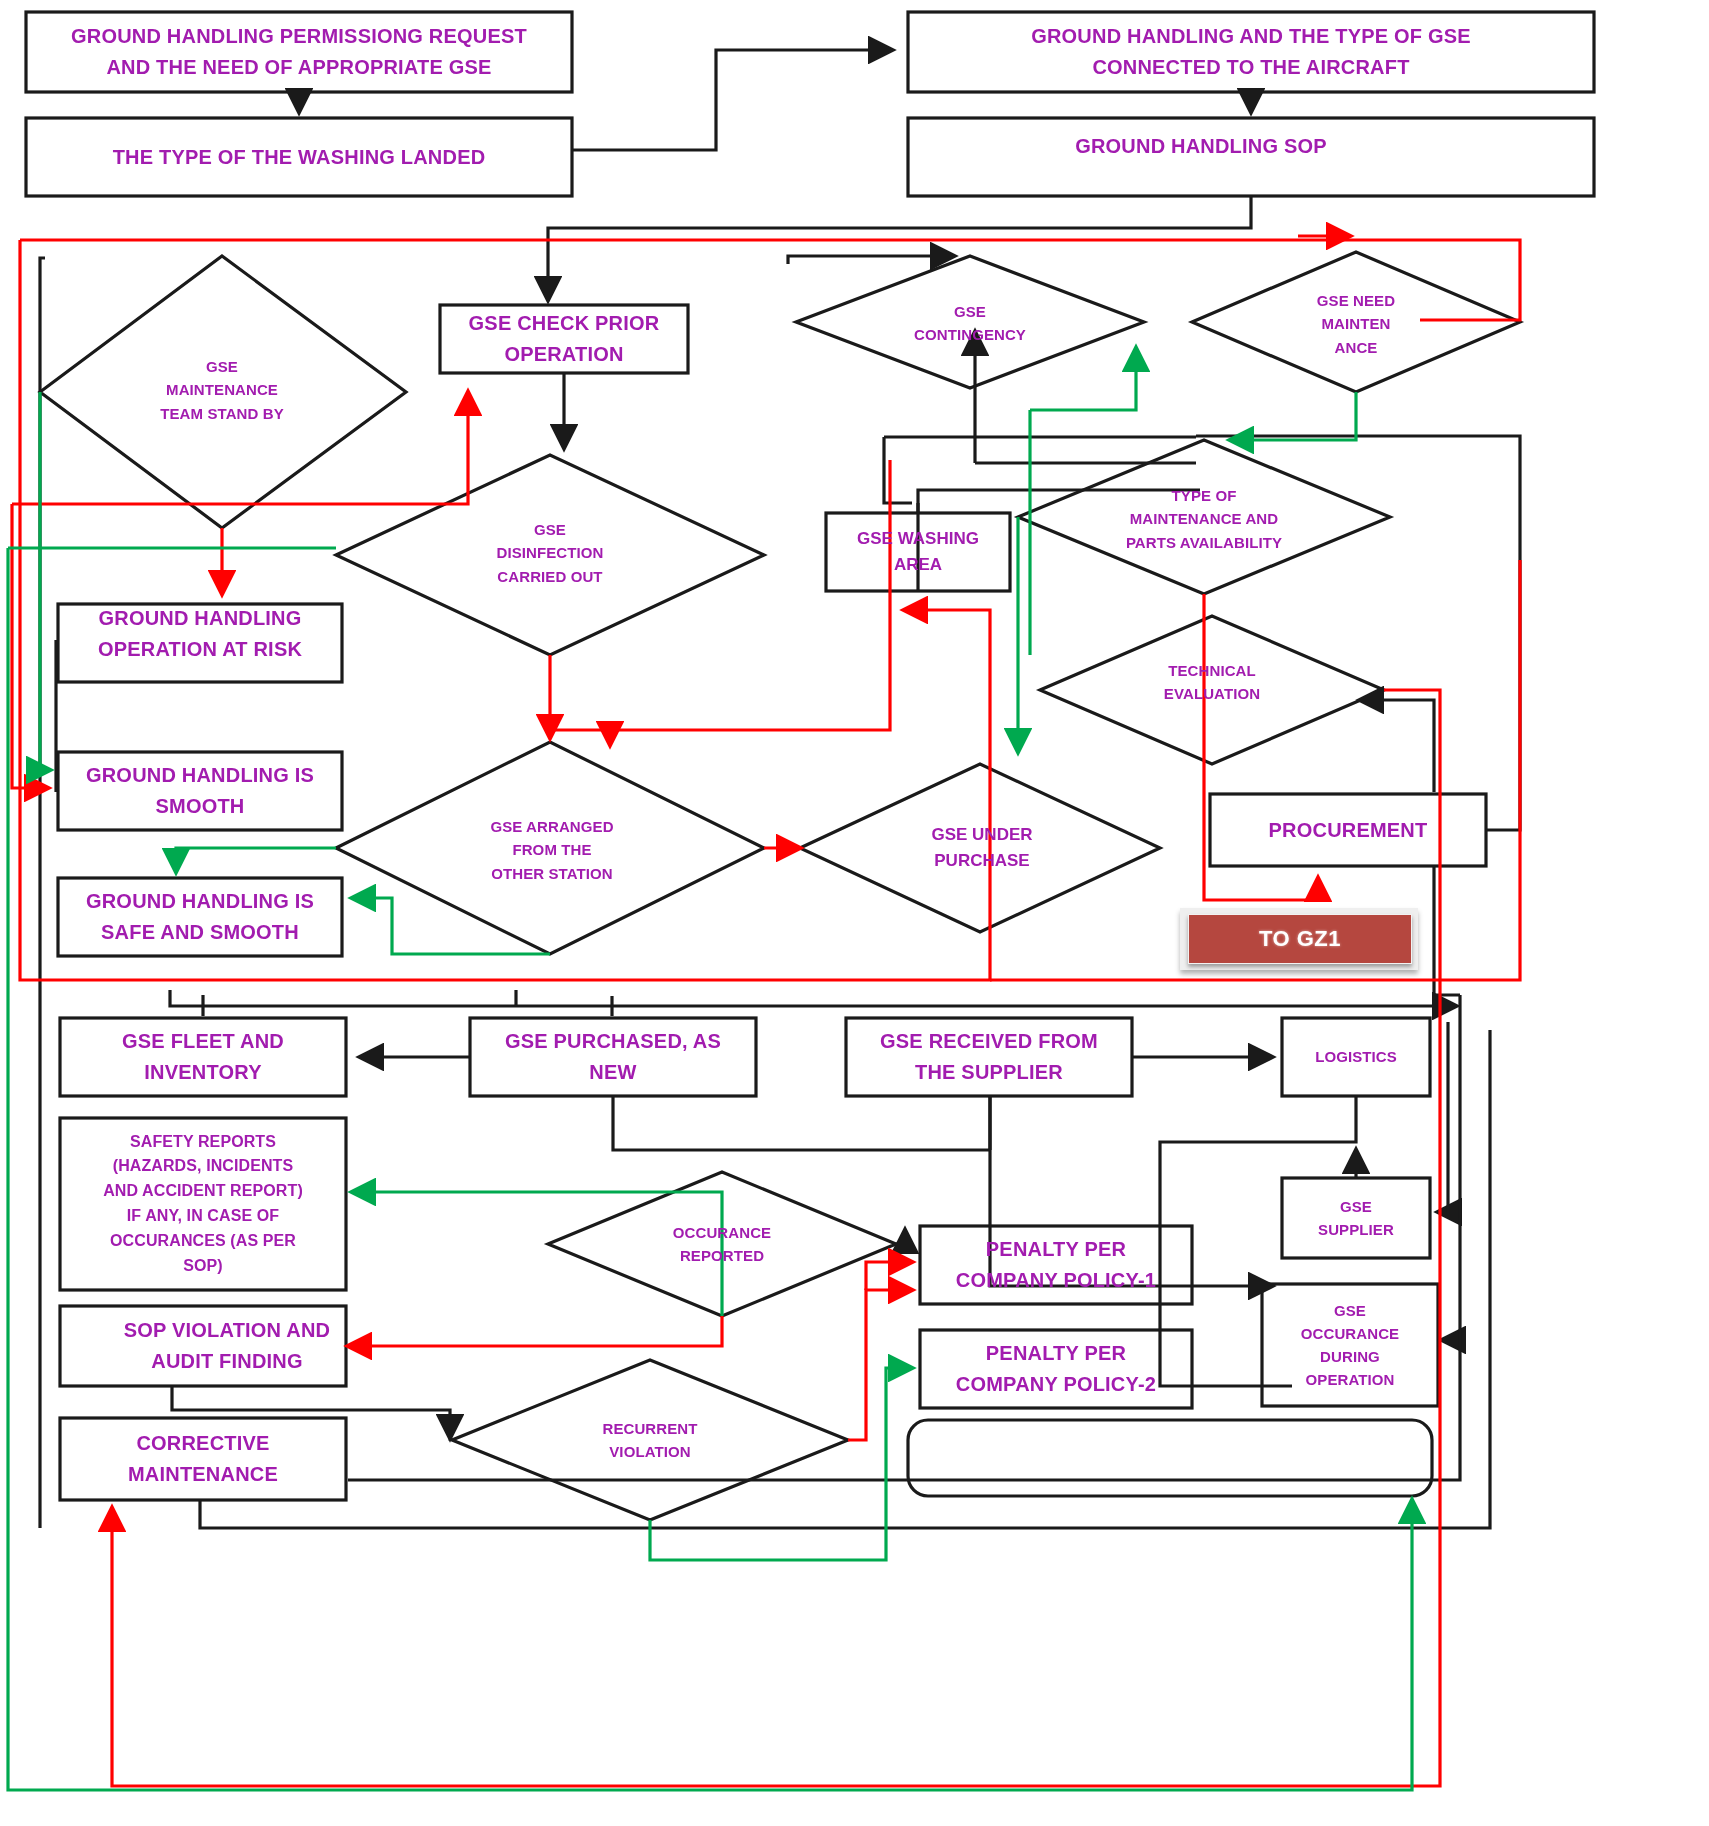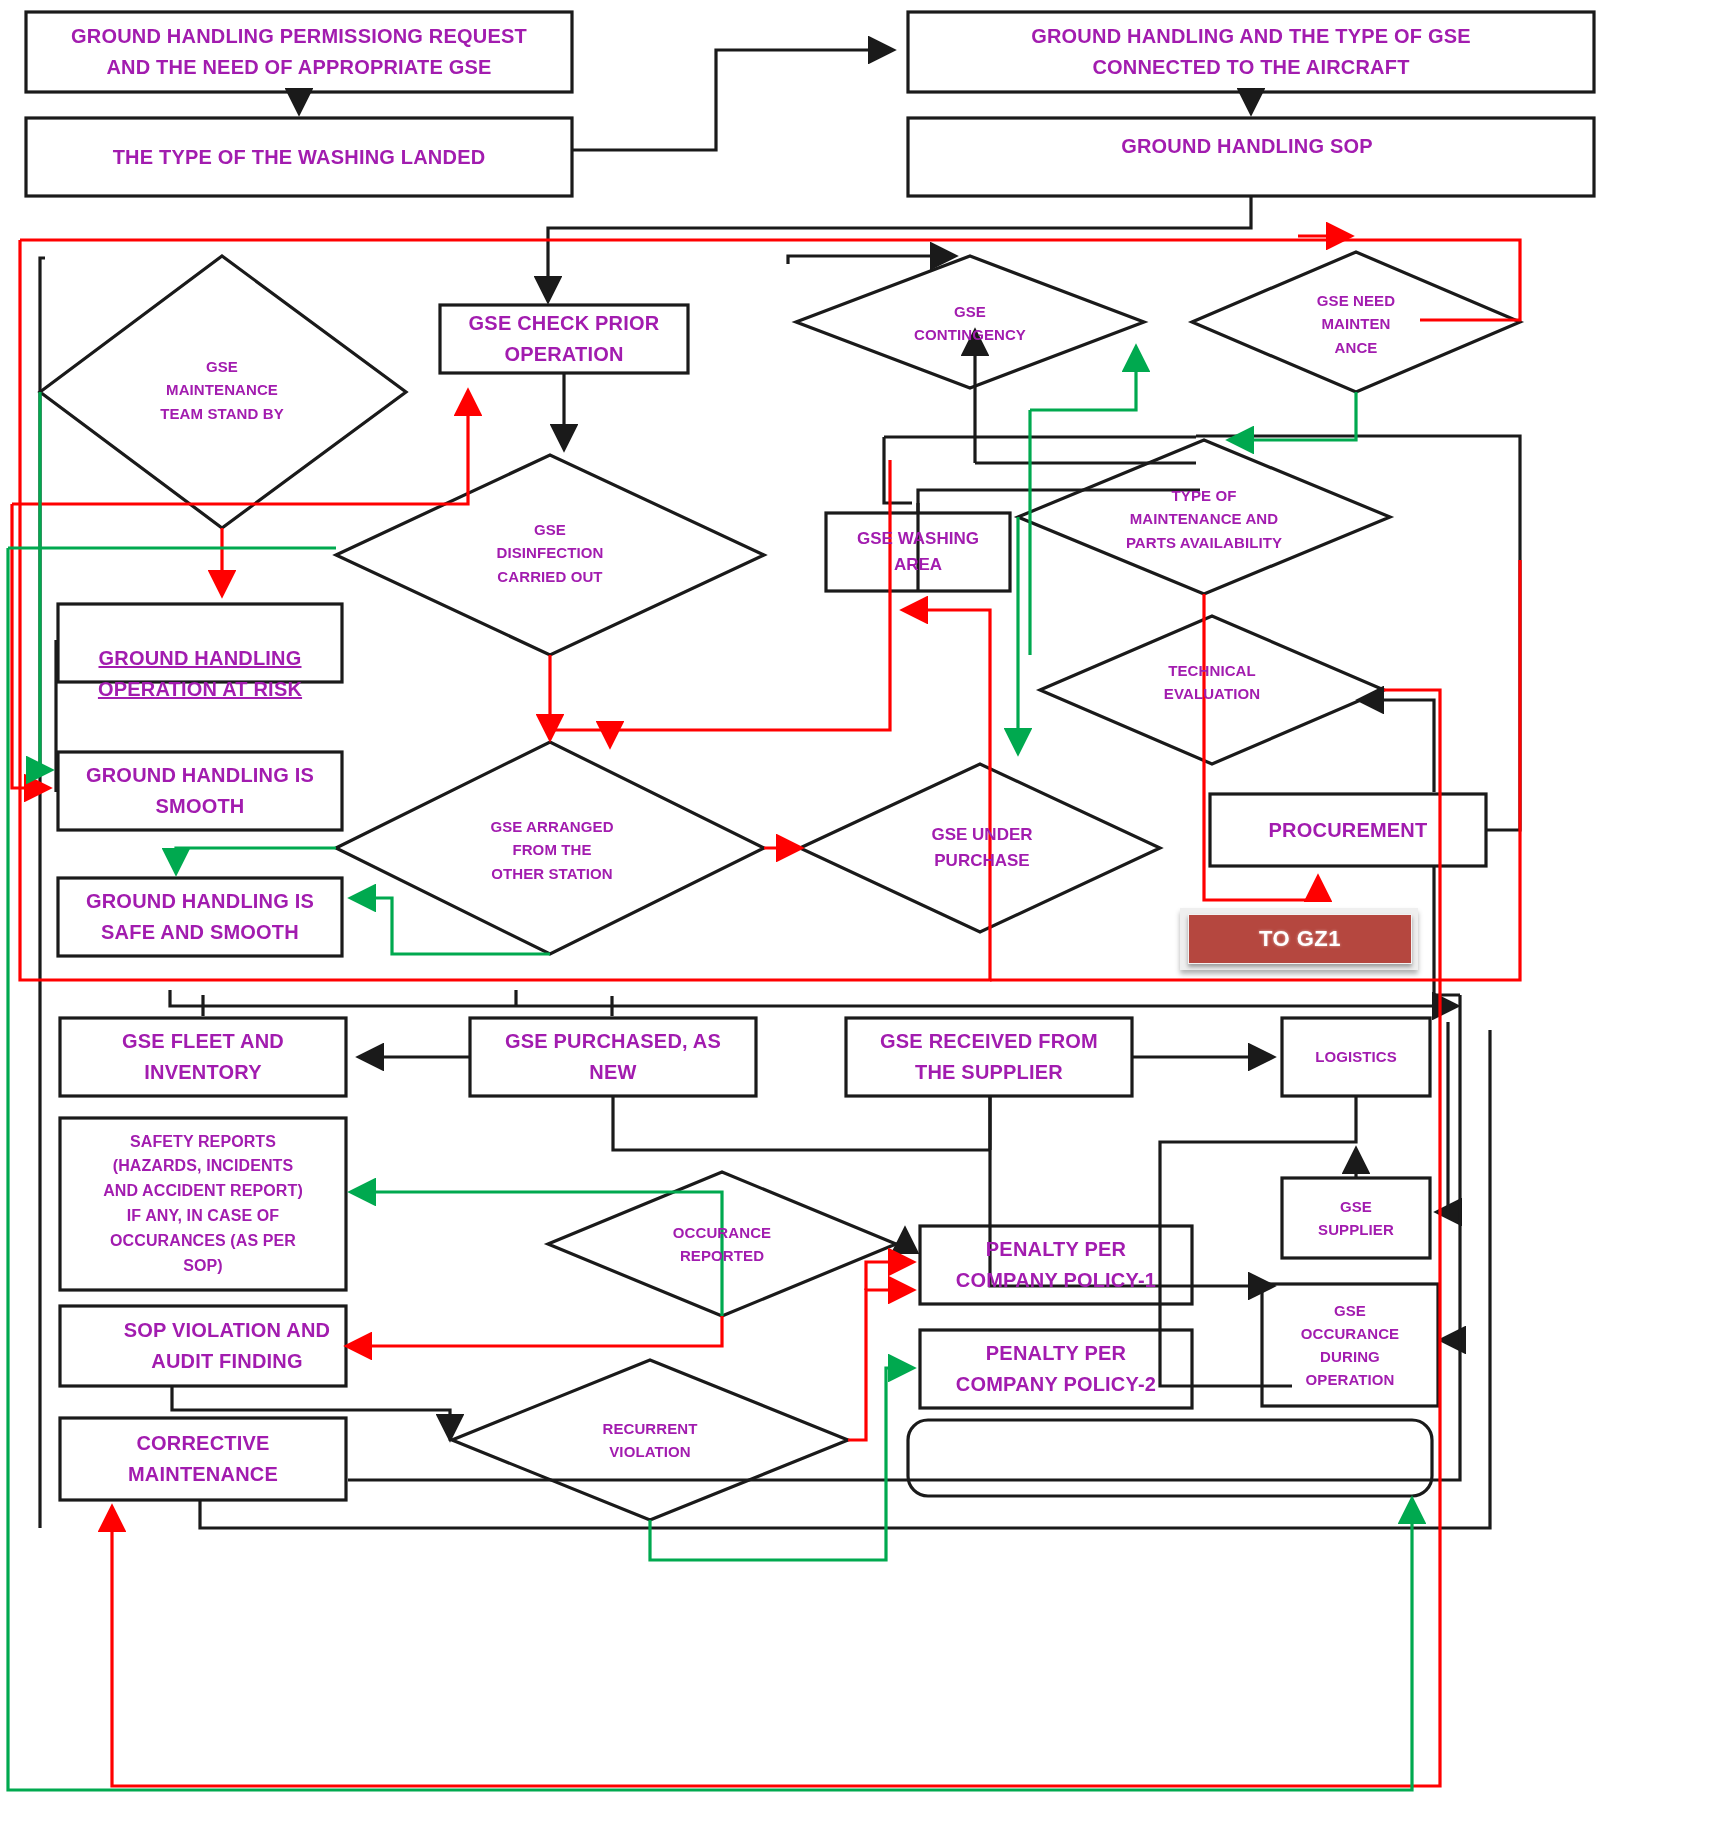--- a/index.html
+++ b/index.html
@@ -153,42 +153,42 @@
       <path d="M722,1316 L722,1192 L352,1192" marker-end="url(#ahG)"></path>
       <path d="M650,1520 L650,1560 L886,1560 L886,1368 L912,1368" marker-end="url(#ahG)"></path>
     </g>
   </svg>
 
   <div class="nodeText boxlbl" style="left:26px;top:12px;width:546px;height:80px;">GROUND HANDLING PERMISSIONG REQUEST
 AND THE NEED OF APPROPRIATE GSE</div>
   <div class="nodeText boxlbl" style="left:26px;top:118px;width:546px;height:78px;">THE TYPE OF THE WASHING LANDED</div>
   <div class="nodeText boxlbl" style="left:908px;top:12px;width:686px;height:80px;">GROUND HANDLING AND THE TYPE OF GSE
 CONNECTED TO THE AIRCRAFT</div>
-  <div class="nodeText boxlbl" style="left:904px;top:118px;width:686px;height:56px;">GROUND HANDLING SOP</div>
+  <div class="nodeText boxlbl" style="left:858px;top:118px;width:686px;height:56px;">GROUND HANDLING SOP</div>
 
   <div class="nodeText dialbl" style="left:112px;top:340px;width:220px;height:100px;">GSE
 MAINTENANCE
 TEAM STAND BY</div>
   <div class="nodeText boxlbl" style="left:440px;top:305px;width:248px;height:68px;">GSE CHECK PRIOR
 OPERATION</div>
   <div class="nodeText dialbl" style="left:880px;top:290px;width:180px;height:66px;">GSE
 CONTINGENCY</div>
   <div class="nodeText dialbl" style="left:1276px;top:278px;width:160px;height:92px;">GSE NEED
 MAINTEN
 ANCE</div>
   <div class="nodeText dialbl" style="left:450px;top:505px;width:200px;height:96px;">GSE
 DISINFECTION
 CARRIED OUT</div>
   <div class="nodeText dialbl-b" style="left:826px;top:513px;width:184px;height:78px;">GSE WASHING
 AREA</div>
   <div class="nodeText dialbl" style="left:1104px;top:474px;width:200px;height:90px;">TYPE OF
 MAINTENANCE AND
 PARTS AVAILABILITY</div>
 
-  <div class="nodeText boxlbl" style="left:58px;top:640px;width:284px;height:68px;text-decoration:underline;">GROUND HANDLING
+  <div class="nodeText boxlbl" style="left:58px;top:600px;width:284px;height:68px;">GROUND HANDLING
 OPERATION AT RISK</div>
   <div class="nodeText dialbl" style="left:1120px;top:650px;width:184px;height:64px;">TECHNICAL
 EVALUATION</div>
   <div class="nodeText boxlbl" style="left:58px;top:752px;width:284px;height:78px;">GROUND HANDLING IS
 SMOOTH</div>
   <div class="nodeText dialbl" style="left:452px;top:804px;width:200px;height:92px;">GSE ARRANGED
 FROM THE
 OTHER STATION</div>
   <div class="nodeText dialbl-b" style="left:890px;top:812px;width:184px;height:72px;">GSE UNDER
 PURCHASE</div>

